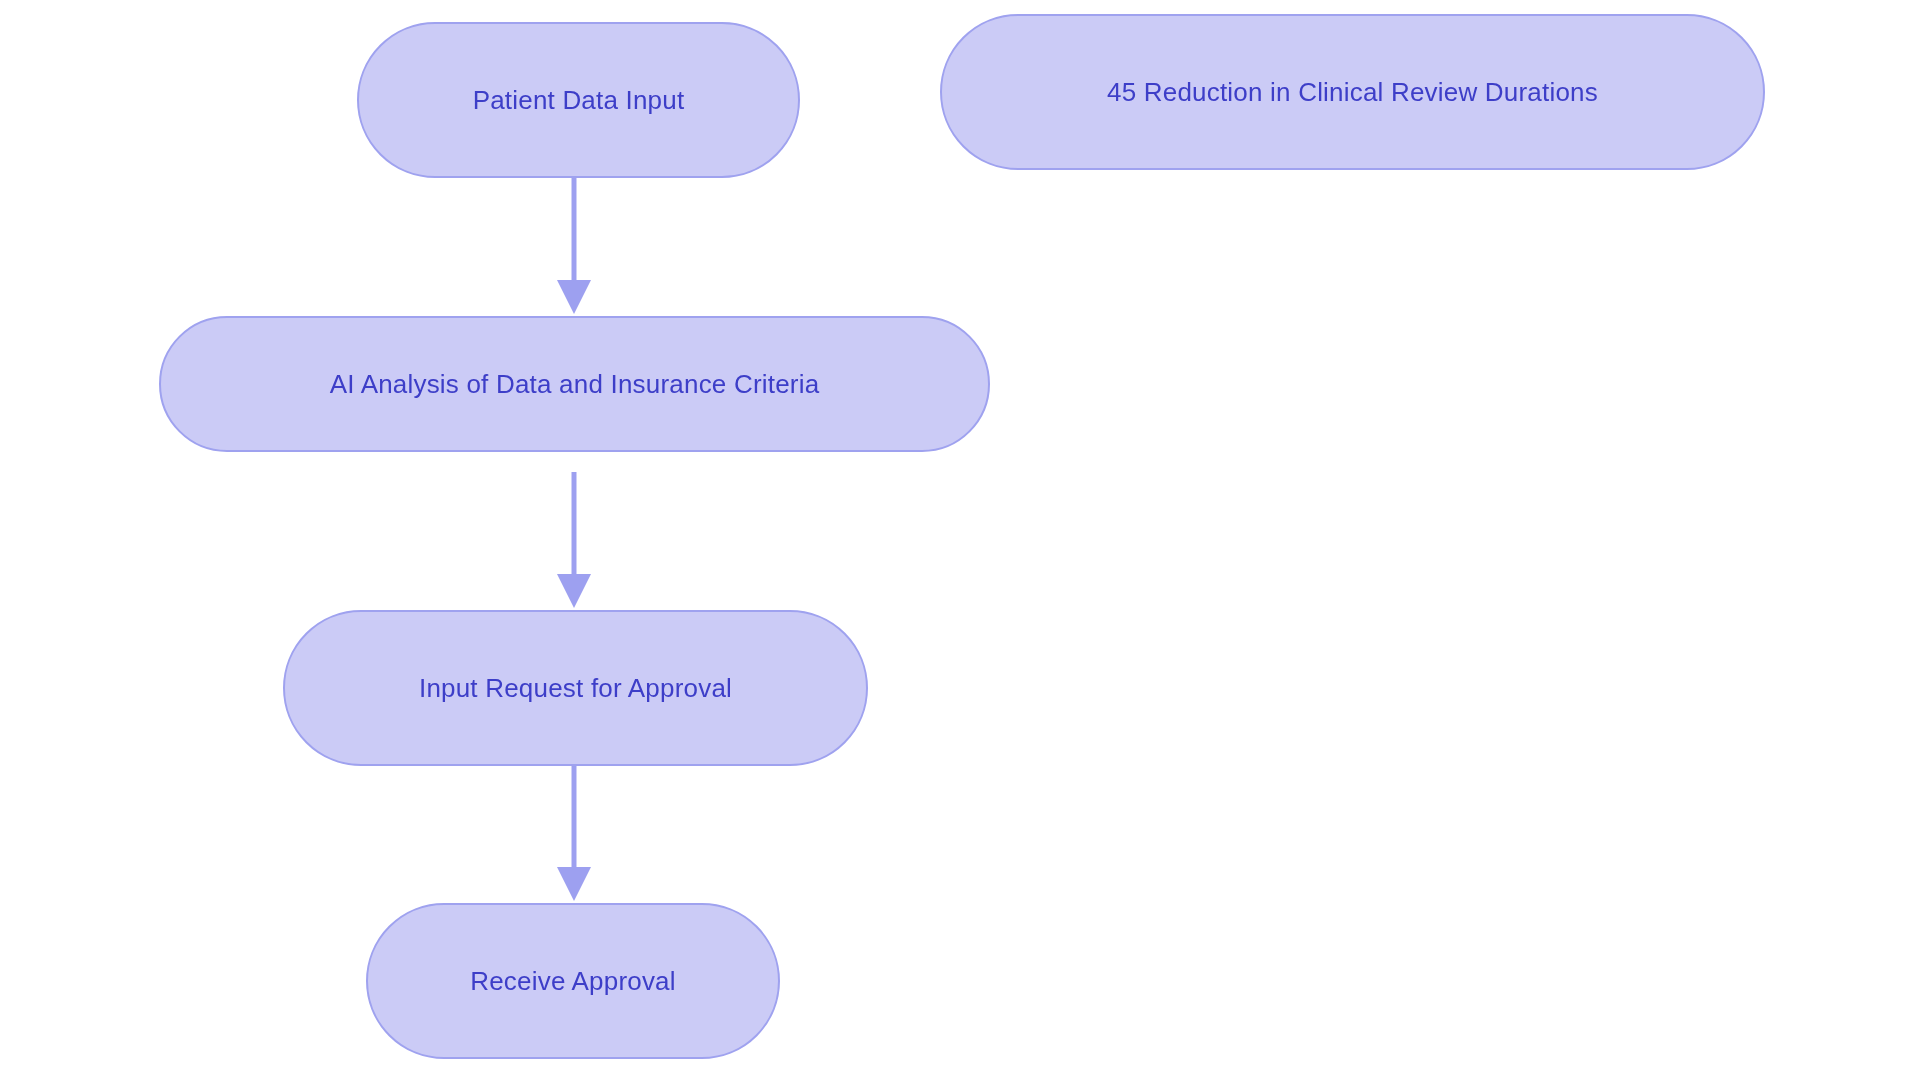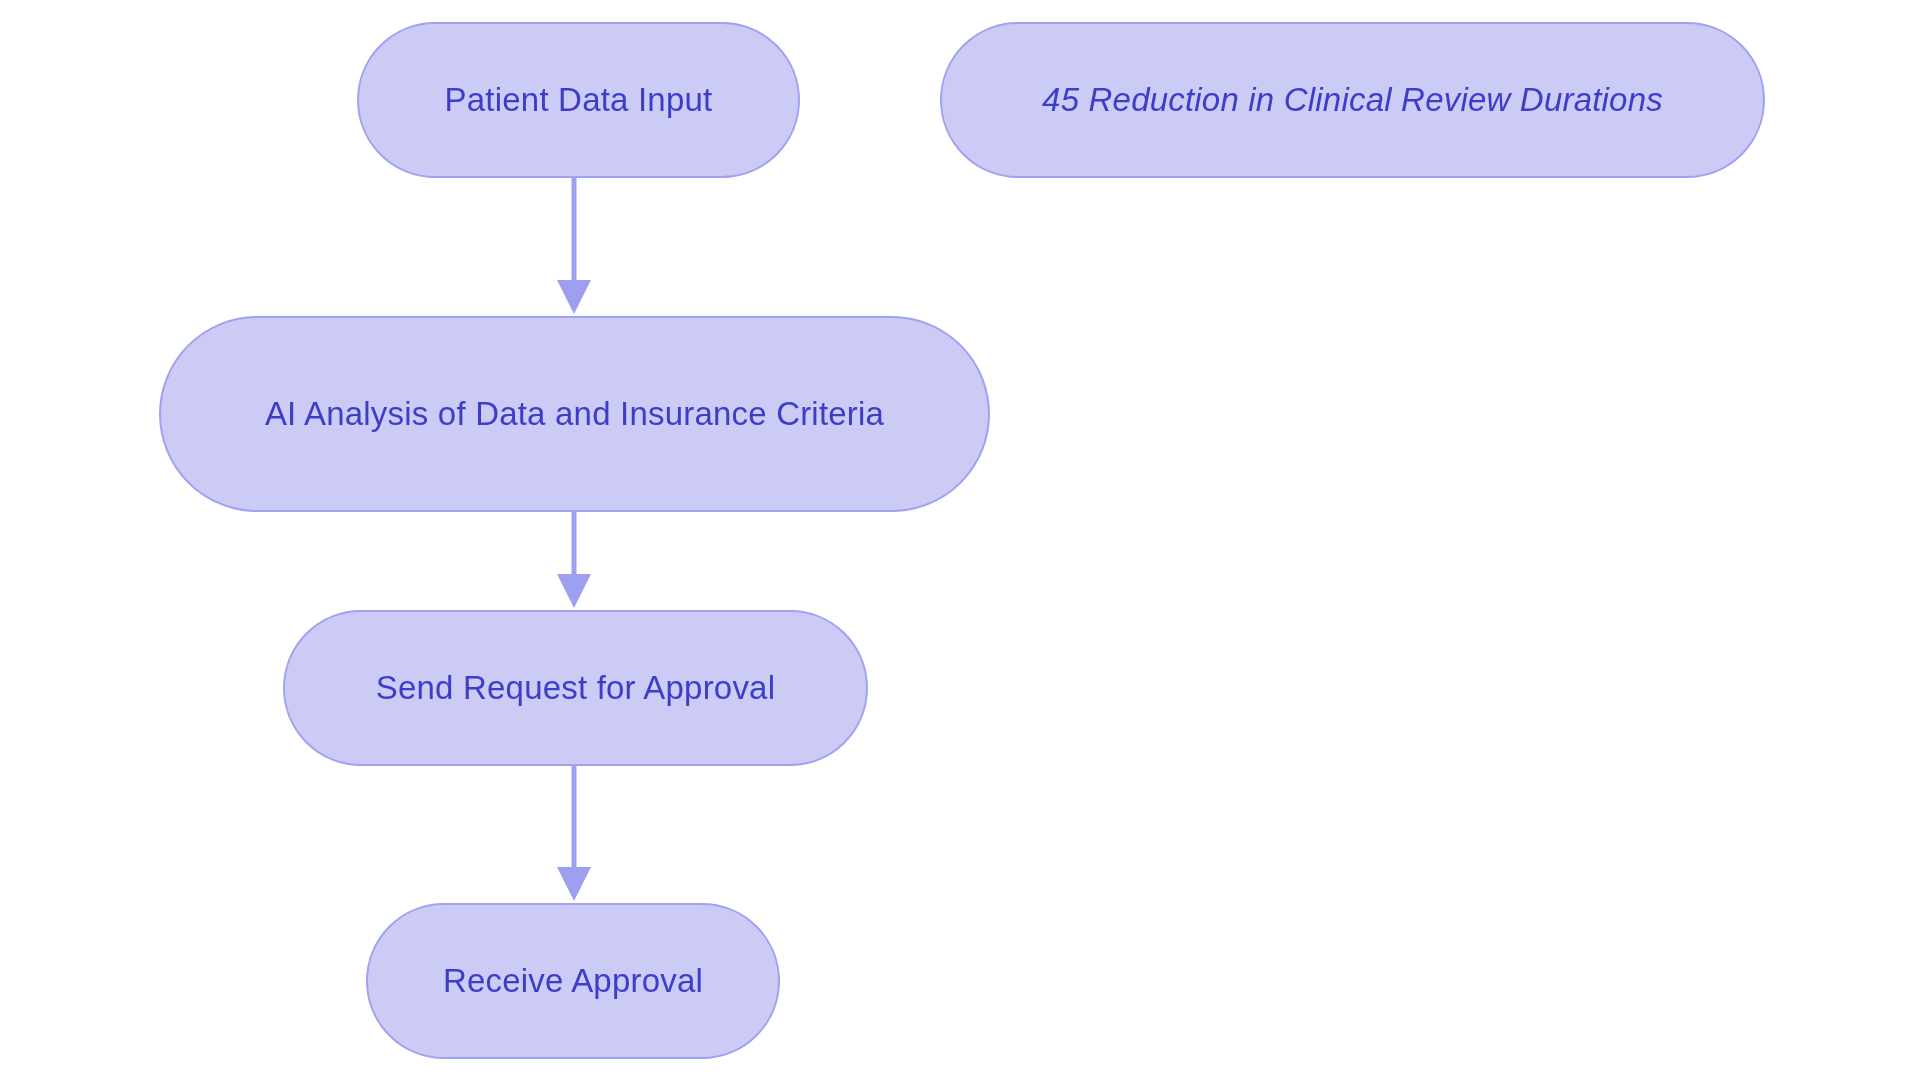--- a/index.html
+++ b/index.html
@@ -39,21 +39,21 @@
     background: var(--node-fill);
     border: 2px solid var(--node-border);
     border-radius: 999px;
     display: flex;
     align-items: center;
     justify-content: center;
     text-align: center;
   }
   .node span {
     color: var(--node-text);
-    font-size: 33px;
+    font-size: 26px;
     font-weight: 400;
     letter-spacing: 0.2px;
     white-space: nowrap;
   }
 </style>
 </head>
 <body>
 
 <div class="canvas">
 
@@ -69,29 +69,29 @@
     <g>
       <line x1="574" y1="766" x2="574" y2="873"></line>
         <polygon points="557,867 591,867 574,901"></polygon>
     </g>
   </svg>
 
   <div class="node" style="left: 357px; top: 22px; width: 443px; height: 156px;">
     <span>Patient Data Input</span>
   </div>
 
-  <div class="node" style="left: 940px; top: 22px; width: 825px; height: 156px; font-style: italic;">
+  <div class="node" style="left: 940px; top: 14px; width: 825px; height: 156px;">
     <span>45 Reduction in Clinical Review Durations</span>
   </div>
 
-  <div class="node" style="left: 159px; top: 316px; width: 831px; height: 196px;">
+  <div class="node" style="left: 159px; top: 316px; width: 831px; height: 136px;">
     <span>AI Analysis of Data and Insurance Criteria</span>
   </div>
 
   <div class="node" style="left: 283px; top: 610px; width: 585px; height: 156px;">
-    <span>Send Request for Approval</span>
+    <span>Input Request for Approval</span>
   </div>
 
   <div class="node" style="left: 366px; top: 903px; width: 414px; height: 156px; align-items: center;">
     <span>Receive Approval</span>
   </div>
 
 </div>
 
 </body></html>

